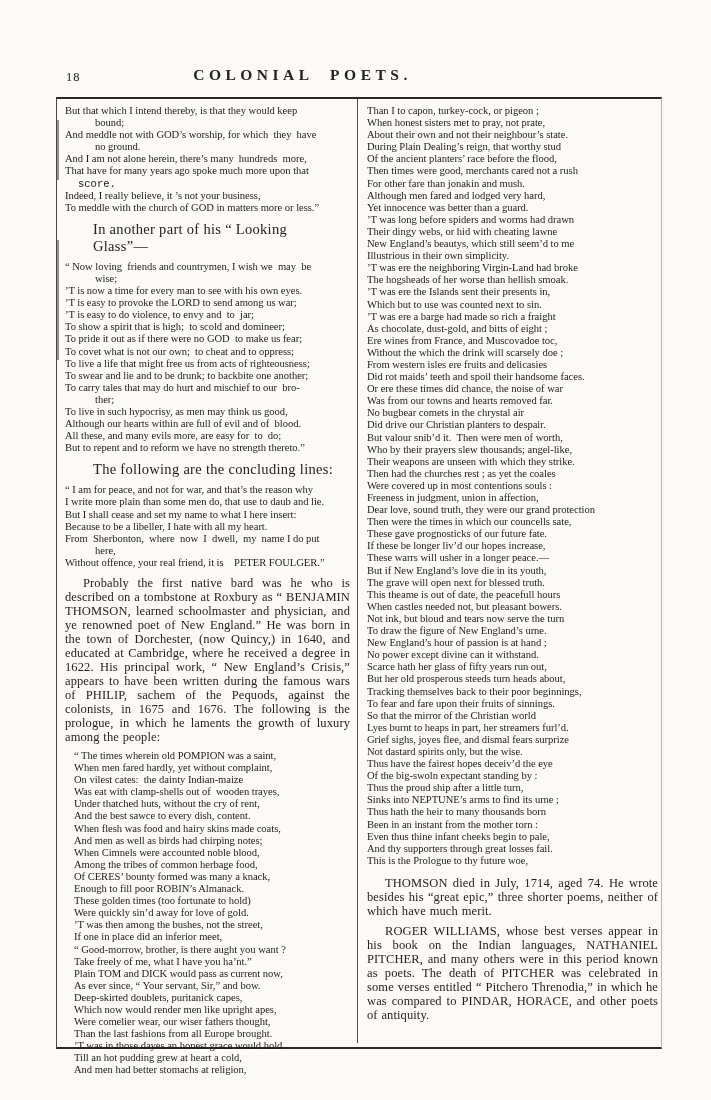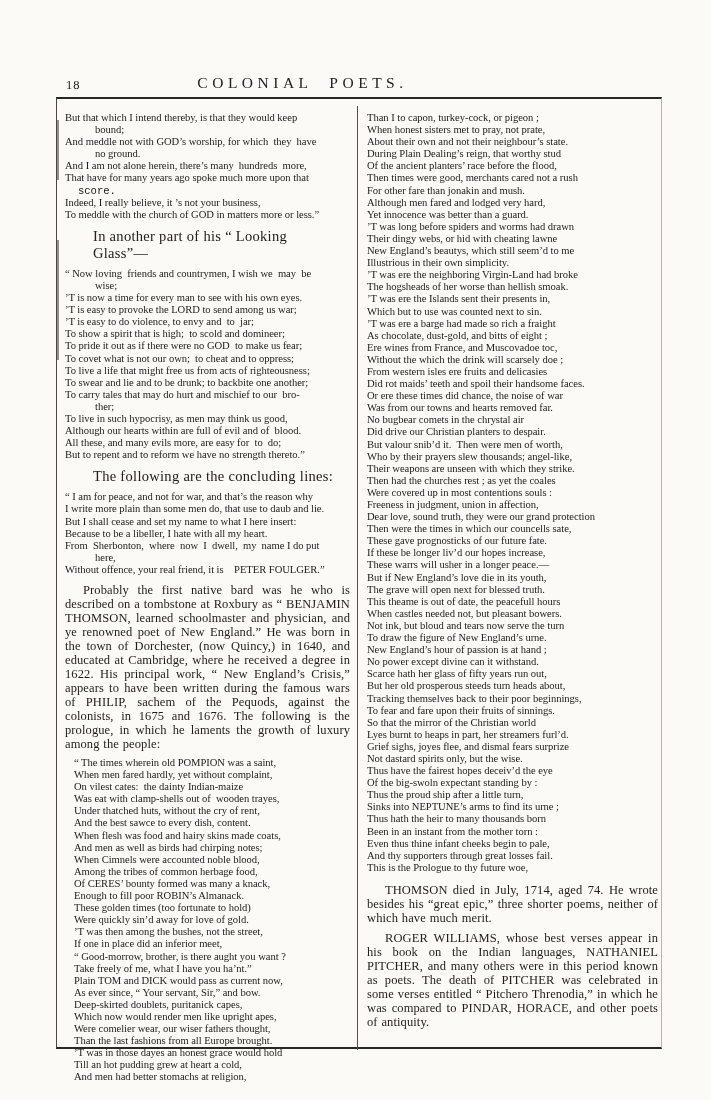--- a/index.html
+++ b/index.html
@@ -2,33 +2,33 @@
 <html><head>
 <meta charset="utf-8">
 <style>
   html,body{margin:0;padding:0;}
   body{
     width:711px;height:1100px;position:relative;overflow:hidden;
     background:#fbfaf6;color:#1e1c1a;
     font-family:"Liberation Serif","DejaVu Serif",serif;
     -webkit-font-smoothing:antialiased;
   }
-  .page-header{position:absolute;top:70px;left:0;width:635px;height:30px;}
+  .page-header{position:absolute;top:62px;left:0;width:635px;height:30px;}
   .page-num{position:absolute;left:66px;top:8px;font-size:12.5px;letter-spacing:1px;}
   .running-title{
     position:absolute;left:0;right:30px;top:4px;text-align:center;
-    font-size:15.5px;font-weight:normal;letter-spacing:4.5px;word-spacing:9px;color:#242220;
+    font-size:15.5px;font-weight:bold;letter-spacing:4.5px;word-spacing:9px;color:#242220;
   }
   .frame{
     position:absolute;left:56px;top:97px;width:606px;height:952px;
     border-top:2px solid #2a2823;border-bottom:2px solid #2a2823;
     border-left:1.5px solid #4a463f;border-right:1px solid #b9b4a8;
     box-sizing:border-box;
   }
-  .columns{position:absolute;left:56px;top:106px;width:606px;height:684px;display:flex;}
+  .columns{position:absolute;left:56px;top:99px;width:606px;height:684px;display:flex;}
   .col{box-sizing:border-box;padding-top:6px;}
   .col-left{width:301px;padding-left:9px;padding-right:7px;}
   .divider{width:1px;background:#55504a;height:944px;}
   .col-right{width:304px;padding-left:9px;padding-right:4px;}
   .verse{margin:0 0 7px 0;}
   .verse .vline{
     font-size:10.6px;line-height:12.1px;white-space:pre;color:#1e1c1a;
     letter-spacing:-0.05px;
   }
   .verse.prologue{padding-left:9px;}

